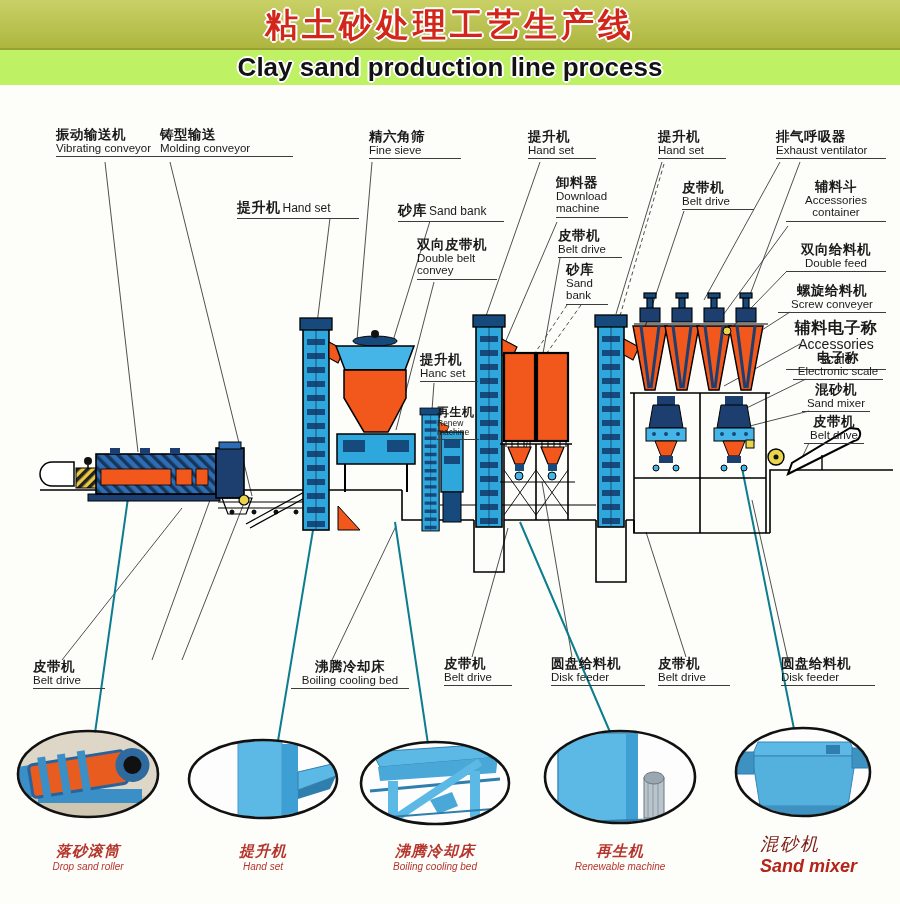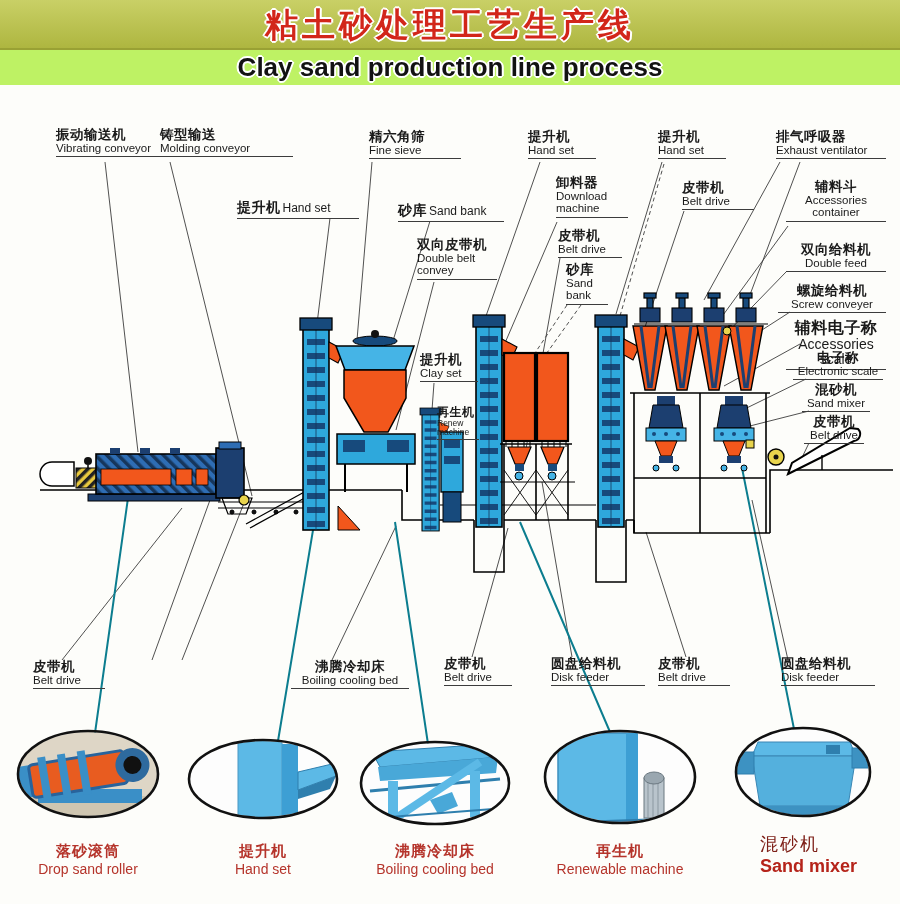--- a/index.html
+++ b/index.html
@@ -18,23 +18,23 @@
   .lbl{position:absolute;color:#1a1a1a;line-height:1.06;z-index:5;}
   .lbl .zh{display:block;font-weight:bold;font-size:13.5px;letter-spacing:0.5px;}
   .lbl .en{display:block;font-size:11.5px;}
   .ul{border-bottom:1.3px solid #3c3c3c;padding-bottom:2px;}
   .inline .zh{display:inline;font-size:14px;}
   .inline .en{display:inline;font-size:12px;margin-left:2px;}
   .c{text-align:center;}
   .sm .zh{font-size:16px;} .sm .en{font-size:14px;text-align:center;}
   .sm2 .zh{font-size:12px;} .sm2 .en{font-size:8.5px;}
   
-  .cap{position:absolute;text-align:center;color:#b5342b;z-index:5;}
+  .cap{position:absolute;text-align:center;color:#b5342b;z-index:5;font-style:italic;}
   .cap .zh{display:block;font-weight:bold;font-size:15px;letter-spacing:1px;}
-  .cap .en{display:block;font-size:14px;}
+  .cap .en{display:block;font-size:10px;}
   .cap5{text-align:left;}
   .cap5 .zh{font-weight:normal;font-family:"Liberation Serif",serif;font-size:18px;color:#7e2018;letter-spacing:2px;}
   .cap5 .en{font-weight:bold;font-size:18px;color:#b5241a;}
   svg{position:absolute;left:0;top:0;z-index:1;}
 </style>
 </head>
 <body>
 
 <div id="stage">
 
@@ -368,21 +368,21 @@
   <div class="lbl ul c" style="right:30px;top:383px;width:68px">
     <span class="zh">混砂机</span>
     <span class="en">Sand mixer</span>
   </div>
   <div class="lbl ul c" style="right:36px;top:415px;width:60px">
     <span class="zh">皮带机</span>
     <span class="en">Belt drive</span>
   </div>
   <div class="lbl ul" style="left:420px;top:353px;width:58px">
     <span class="zh">提升机</span>
-    <span class="en">Clay set</span>
+    <span class="en">Hanc set</span>
   </div>
   <div class="lbl ul sm2" style="left:437px;top:406px;width:42px">
     <span class="zh">再生机</span>
     <span class="en">Renew machine</span>
   </div>
   <div class="lbl ul" style="left:33px;top:660px;width:72px">
     <span class="zh">皮带机</span>
     <span class="en">Belt drive</span>
   </div>
   <div class="lbl ul c" style="left:291px;top:660px;width:118px">

